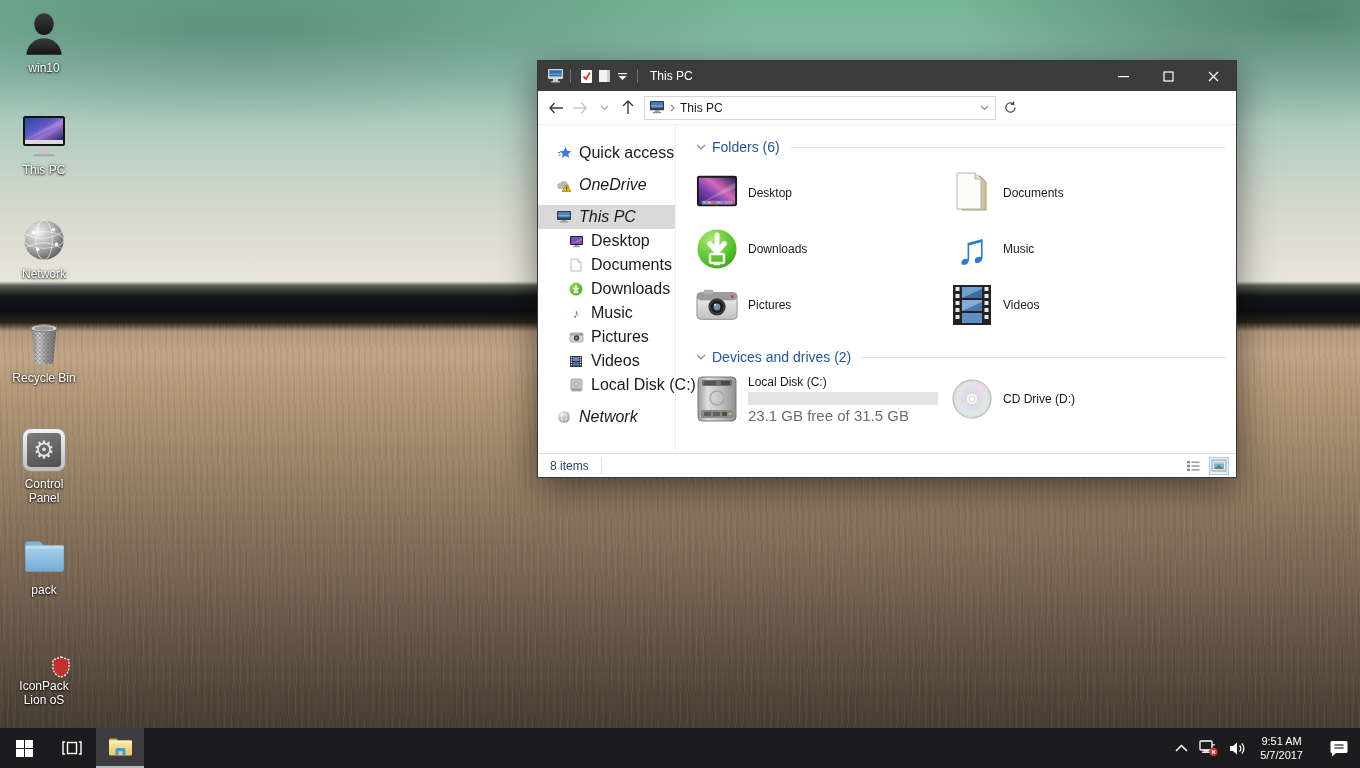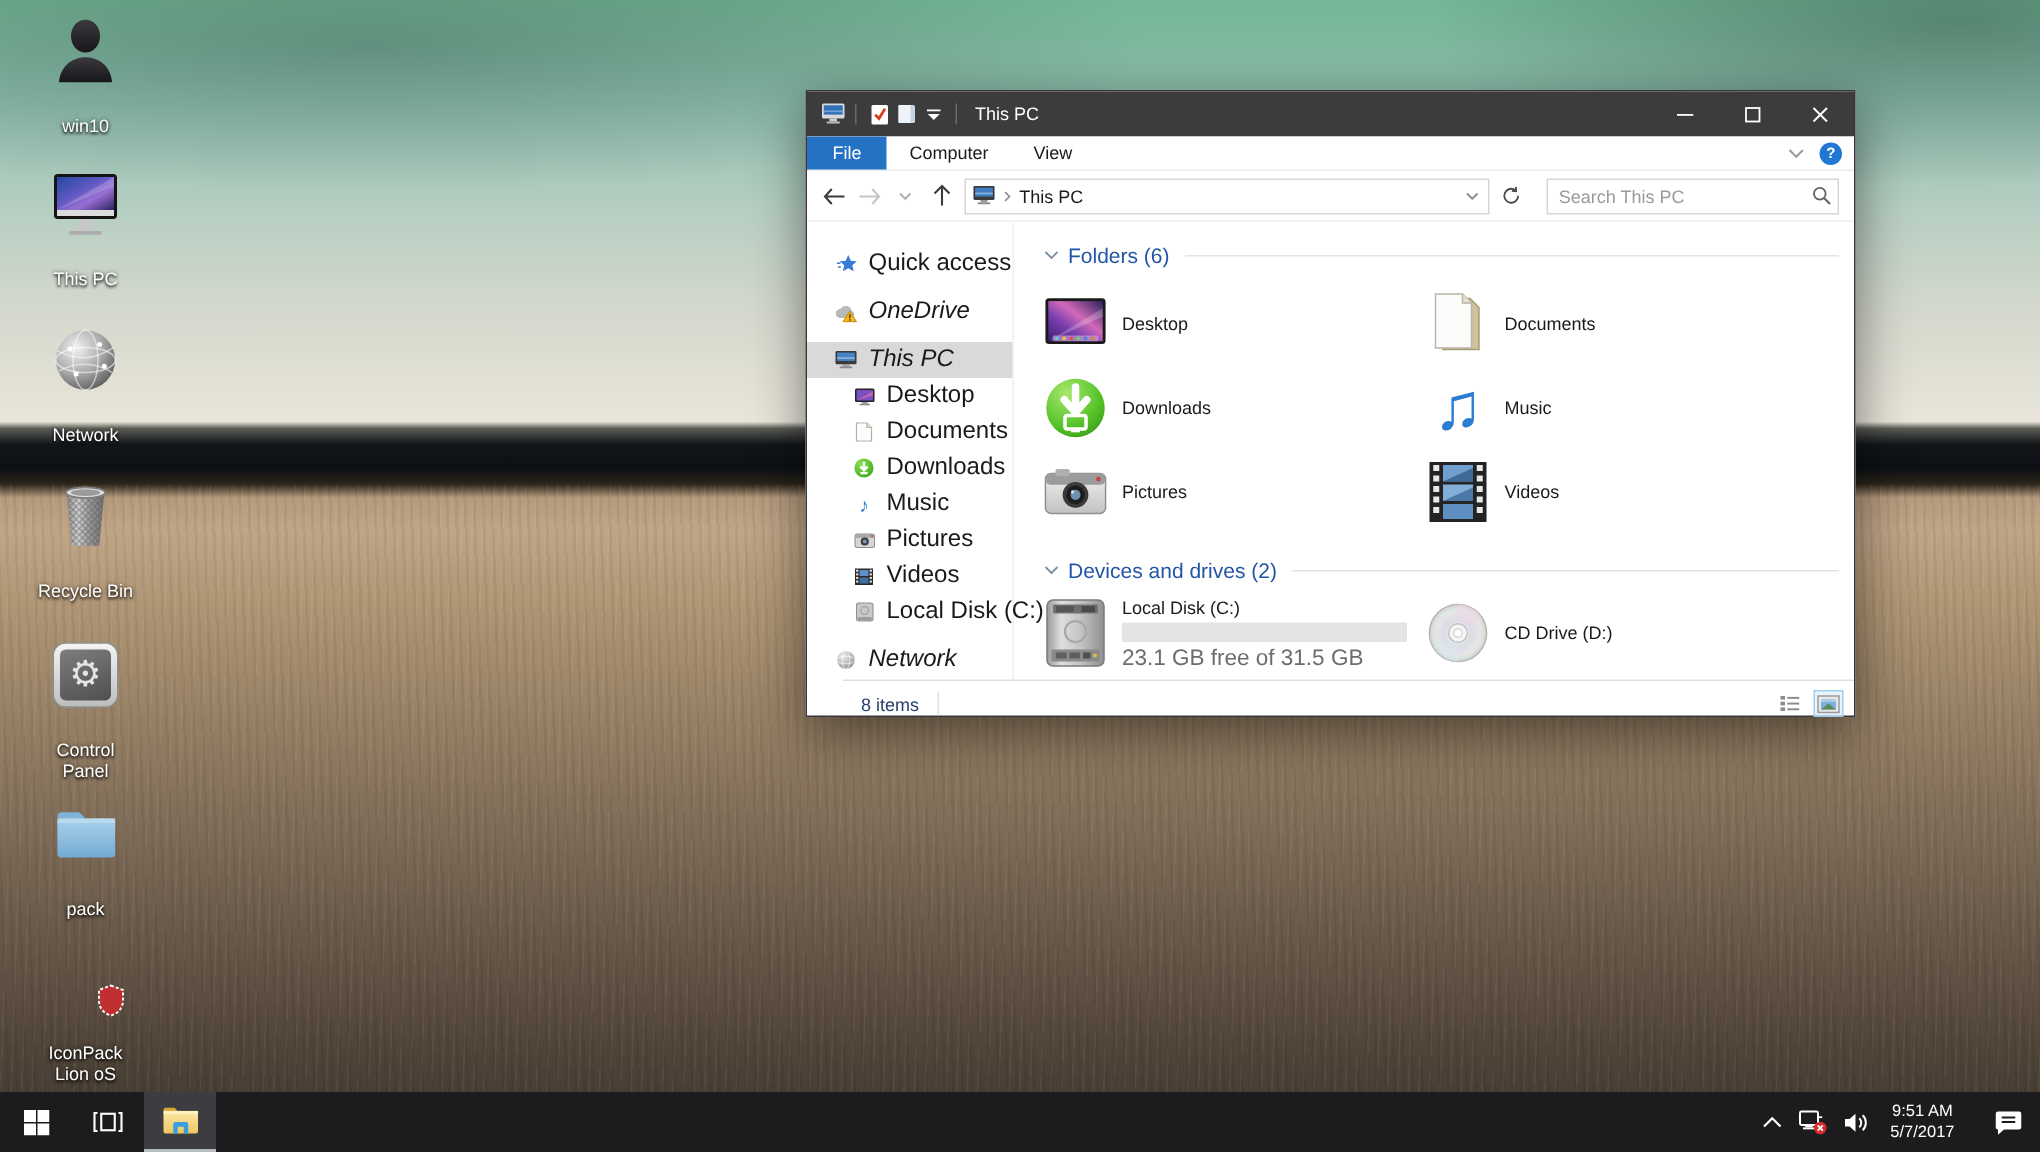--- a/index.html
+++ b/index.html
@@ -20,21 +20,21 @@
         #4c4136 93%, #3e362d 100%);
   }
   .field-texture {
     position:absolute; left:0; right:0; top:42%; bottom:0; pointer-events:none;
     background:
       repeating-linear-gradient(88deg, rgba(0,0,0,.05) 0 2px, transparent 2px 6px),
       repeating-linear-gradient(92deg, rgba(255,245,225,.05) 0 1px, transparent 1px 7px);
   }
 
   
-  .d-item { position:absolute; width:88px; left:13px; display:flex; flex-direction:column; align-items:center; gap:17px; cursor:default; }
+  .d-item { position:absolute; width:88px; left:0; display:flex; flex-direction:column; align-items:center; gap:1px; cursor:default; }
   .d-label { color:#fff; font-size:12px; text-align:center; line-height:14px;
              text-shadow:0 1px 2px rgba(0,0,0,.85), 0 0 3px rgba(0,0,0,.6); }
   .dico { width:52px; height:52px; display:flex; align-items:center; justify-content:center; }
 
   .cp-frame { width:44px; height:44px; border-radius:9px; border:1px solid #8e8e8e;
     background:linear-gradient(180deg,#f4f4f4,#bdbdbd); display:flex; align-items:center; justify-content:center; }
   .cp-inner { width:34px; height:34px; border-radius:4px; background:linear-gradient(160deg,#7d7d7d,#4f4f4f);
     display:flex; align-items:center; justify-content:center; color:#e3e3e3; font-size:24px; line-height:1; }
   .swirl-wrap { position:relative; width:50px; height:50px; }
   .swirl { width:50px; height:50px; border-radius:50%;
@@ -92,21 +92,21 @@
   .big { width:42px; height:42px; display:flex; align-items:center; justify-content:center; flex:0 0 auto; }
   .drives-header { margin-top:14px;justify-content:center; }
   .drive-grid { display:grid; grid-template-columns:255px 255px; margin-top:4px; }
   .drive-tile { height:56px; display:flex; align-items:center; gap:10px; cursor:default; }
   .drive-info { display:flex; flex-direction:column; }
   .drive-name { font-size:12px; color:#1a1a1a; }
   .drive-bar { width:190px; height:13px; background:#e4e4e4; margin:3px 0 2px; }
   .drive-fill { height:100%; background:#3aa0dc; }
   .drive-detail { font-size:15px; color:#6d6d6d; }
 
-  .statusbar { height:24px; border-top:1px solid #e0e0e0; display:flex; align-items:flex-end; padding:0 8px 0 12px; flex:0 0 auto;margin-left:24px; }
+  .statusbar { height:24px; border-top:1px solid #e0e0e0; display:flex; align-items:center; padding:0 8px 0 12px; flex:0 0 auto; }
   .status-count { font-size:12px; color:#27406e; }
   .status-sep { width:1px; height:16px; background:#e0e0e0; margin-left:12px; }
   .view-toggles { margin-left:auto; display:flex; gap:8px; align-items:center; }
   .vt { width:18px; height:16px; display:flex; align-items:center; justify-content:center; }
   .vt.active { outline:1px solid #9ecdf0; background:#e8f3fb; }
 
   
   .taskbar { position:absolute; left:0; bottom:0; width:1360px; height:40px; background:#1c1c1e;
     display:flex; align-items:stretch; z-index:5; }
   .tb-btn { width:48px; display:flex; align-items:center; justify-content:center; }
@@ -293,33 +293,20 @@
             </svg>
         </span>
         <span class="wc-btn">
           <svg width="11" height="11" viewBox="0 0 11 11">
               <path d="M1 1 L10 10 M10 1 L1 10" stroke="#fff" stroke-width="1.3"></path>
             </svg>
         </span>
       </div>
     </div>
 
-    <div class="ribbon">
-      <span class="tab active">File</span>
-      <span class="tab">Computer</span>
-      <span class="tab">View</span>
-      <span class="ribbon-right">
-        <span>
-          <svg width="11" height="7" viewBox="0 0 11 7">
-              <path d="M1 1 L5.5 5.5 L10 1" fill="none" stroke="#9a9a9a" stroke-width="1.3"></path>
-            </svg>
-        </span>
-        <span class="help-circle">?</span>
-      </span>
-    </div>
 
     <div class="toolbar">
       <span class="nav-btn">
         <svg width="16" height="12" viewBox="0 0 16 12">
             <path d="M6.5 1 L2 6 L6.5 11 M2 6 H15" fill="none" stroke="#3b3b3b" stroke-width="1.4"></path>
           </svg>
       </span>
       <span class="nav-btn">
         <svg width="16" height="12" viewBox="0 0 16 12">
             <path d="M9.5 1 L14 6 L9.5 11 M14 6 H1" fill="none" stroke="#c6c6c6" stroke-width="1.4"></path>
@@ -358,29 +345,20 @@
             </svg>
         </span>
       </div>
       <span class="refresh-btn">
         <svg width="13" height="13" viewBox="0 0 14 14">
             <path d="M12 7 a5 5 0 1 1 -2-4" fill="none" stroke="#4a4a4a" stroke-width="1.3"></path>
             <path d="M10.3 0.6 L10.5 3.8 L7.4 3.4" fill="none" stroke="#4a4a4a" stroke-width="1.3"></path>
           </svg>
       </span>
 
-      <div class="search-box">
-        <input type="text" placeholder="Search This PC" style="">
-        <span>
-          <svg width="13" height="13" viewBox="0 0 13 13">
-              <circle cx="5.2" cy="5.2" r="3.9" fill="none" stroke="#5f5f5f" stroke-width="1.2"></circle>
-              <path d="M8.2 8.2 L12 12" stroke="#5f5f5f" stroke-width="1.3"></path>
-            </svg>
-        </span>
-      </div>
     </div>
 
     <div class="mainarea">
 
       <div class="sidebar">
         <div class="nav-row">
           <span class="mini">
             <svg width="15" height="14" viewBox="0 0 15 14">
                 <path d="M8.5 1 L10.2 4.8 L14.2 5.2 L11.2 7.9 L12.1 11.9 L8.5 9.8 L4.9 11.9 L5.8 7.9 L2.8 5.2 L6.8 4.8 Z" fill="#3a7bd5"></path>
                 <path d="M1 6.5 h2.3 M1.6 9 h2" stroke="#3a7bd5" stroke-width="1.1"></path>

